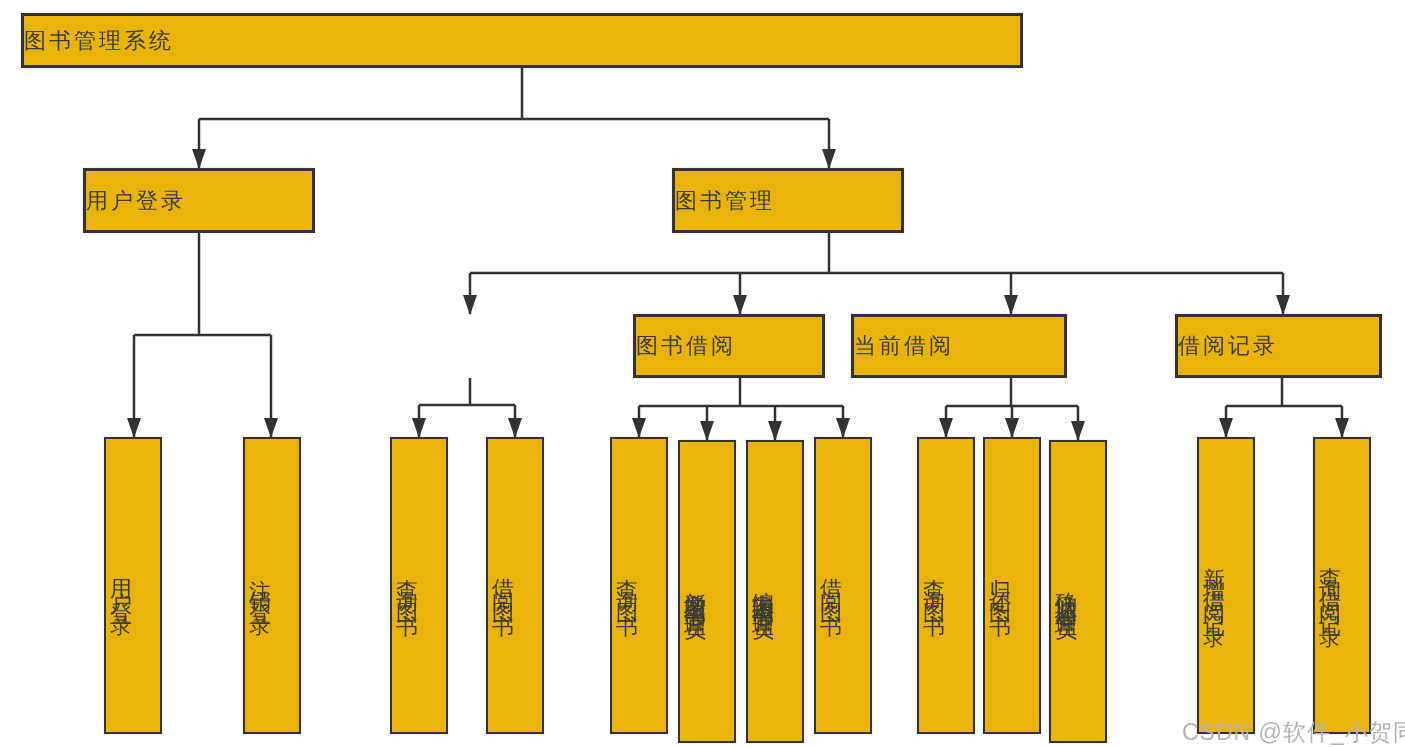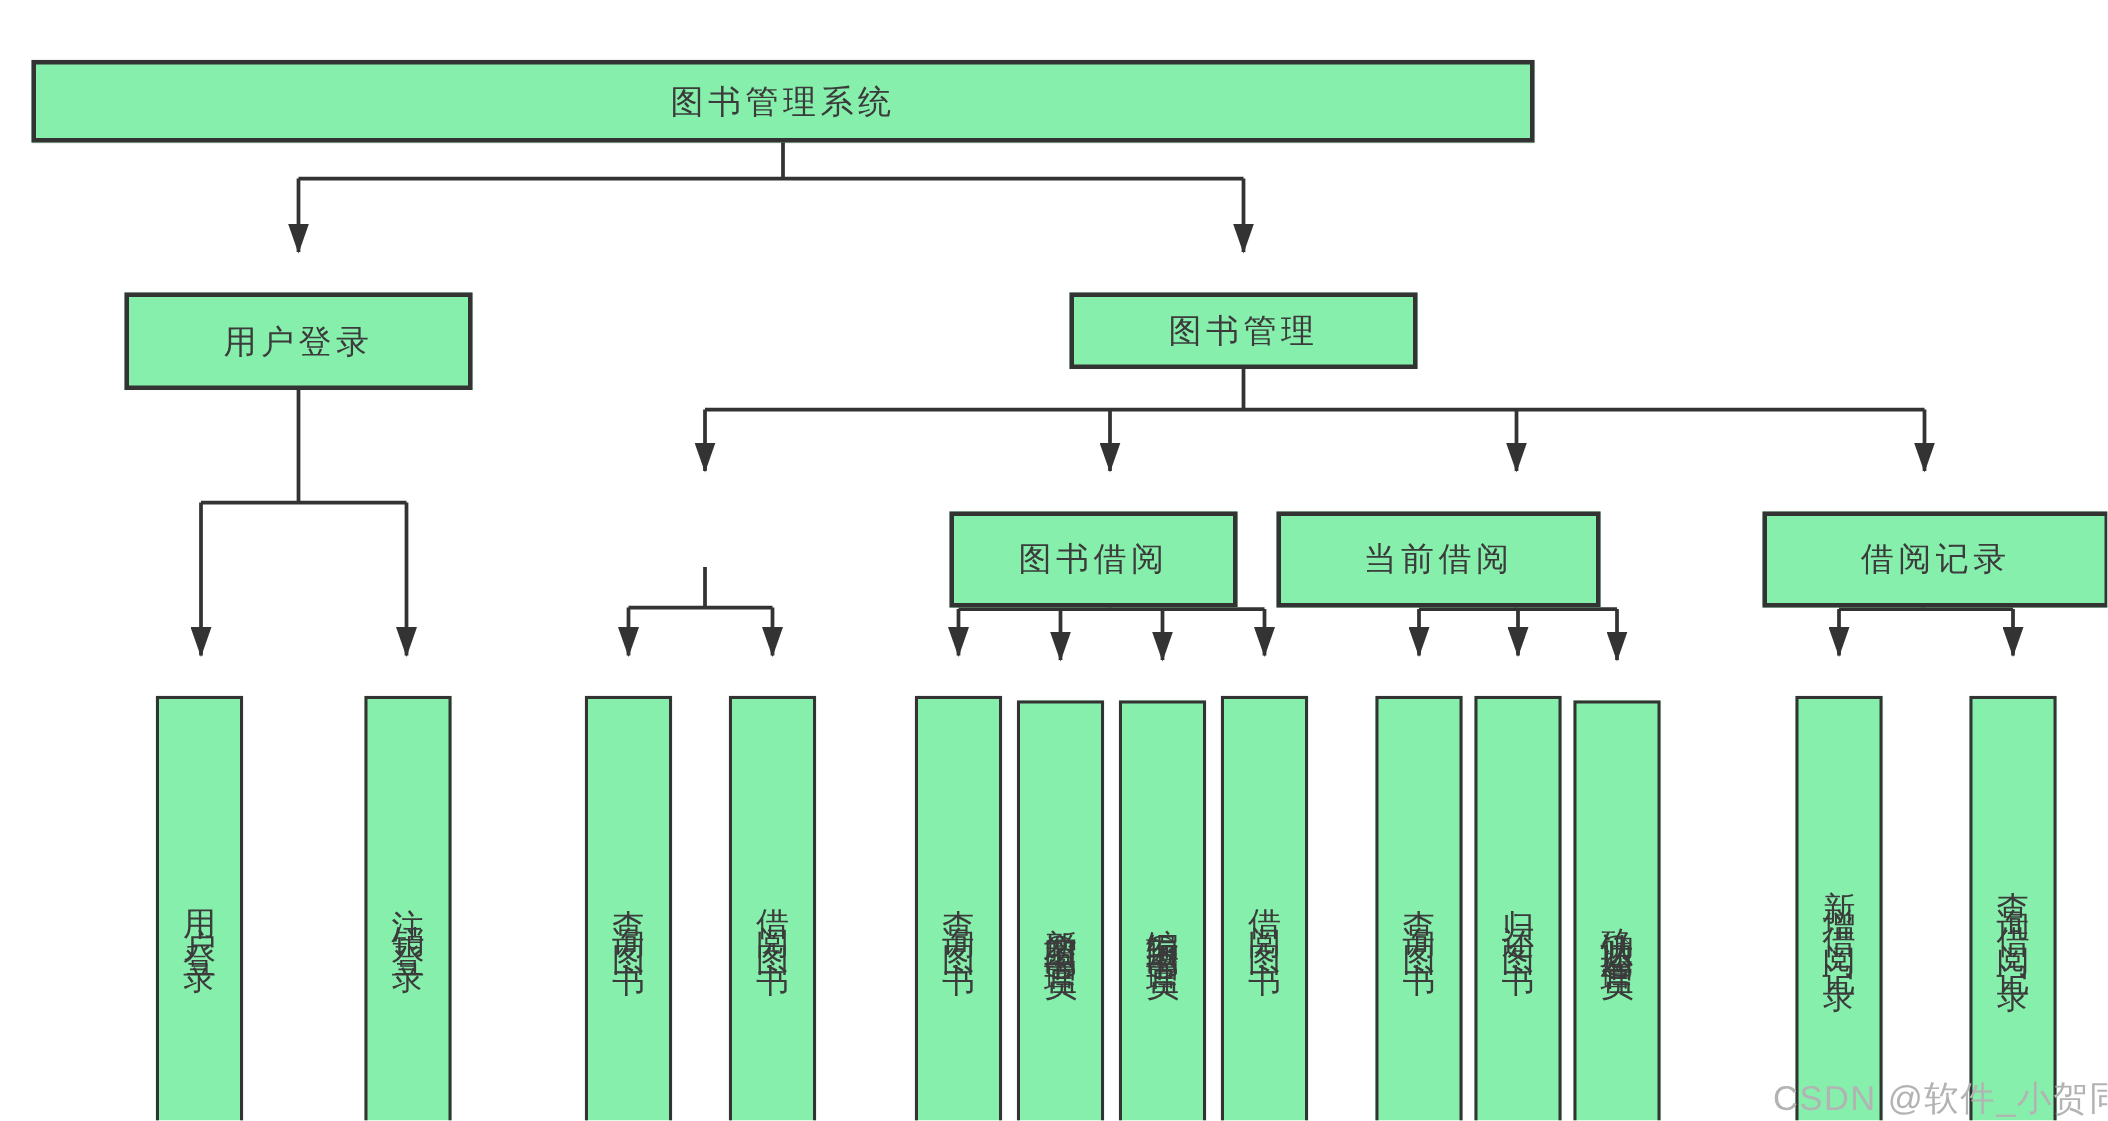--- a/index.html
+++ b/index.html
@@ -9,30 +9,29 @@
     background:#ffffff;
     font-family:"Liberation Sans","DejaVu Sans",sans-serif;
     overflow:hidden;
   }
   .wires{position:absolute;left:0;top:0;z-index:1;}
   .w{stroke:#333333;stroke-width:2.5;fill:none;}
   .node{
     position:absolute;
     box-sizing:border-box;
     border:3px solid #333333;
-    background:#86efac;
+    background:#eab308;
     display:flex;
     align-items:center;
-    justify-content:center;
+    justify-content:flex-start;
     color:#3b3b3b;
     font-size:22px;
     letter-spacing:3px;
     z-index:2;
     box-shadow:0 0 1px rgba(0,0,0,0.25);
-    margin-top:27px;
   }
   .leaf{
     top:437px;
     width:58px;
     height:297px;
     border-width:2.5px;
     letter-spacing:0;
   }
   .leaf.tall{top:440px;height:303px;}
   .vtext{
@@ -98,31 +97,31 @@
     <line class="w" x1="1342" y1="406" x2="1342" y2="437" marker-end="url(#arw)"></line>
   </svg>
 
   <div class="node" style="left:21px;top:13px;width:1002px;height:55px">
     <span>图书管理系统</span>
   </div>
 
   <div class="node" style="left:83px;top:168px;width:232px;height:65px">
     <span>用户登录</span>
   </div>
-  <div class="node" style="left:713px;top:168px;width:232px;height:51px">
+  <div class="node" style="left:672px;top:168px;width:232px;height:65px">
     <span>图书管理</span>
   </div>
 
   <div class="node" style="left:633px;top:314px;width:192px;height:64px">
     <span>图书借阅</span>
   </div>
   <div class="node" style="left:851px;top:314px;width:216px;height:64px">
     <span>当前借阅</span>
   </div>
-  <div class="node" style="left:1175px;top:314px;width:231px;height:64px">
+  <div class="node" style="left:1175px;top:314px;width:207px;height:64px">
     <span>借阅记录</span>
   </div>
 
   <div class="node leaf" style="left:104px">
     <span class="vtext">用户登录</span>
   </div>
   <div class="node leaf" style="left:243px">
     <span class="vtext">注销登录</span>
   </div>
 

